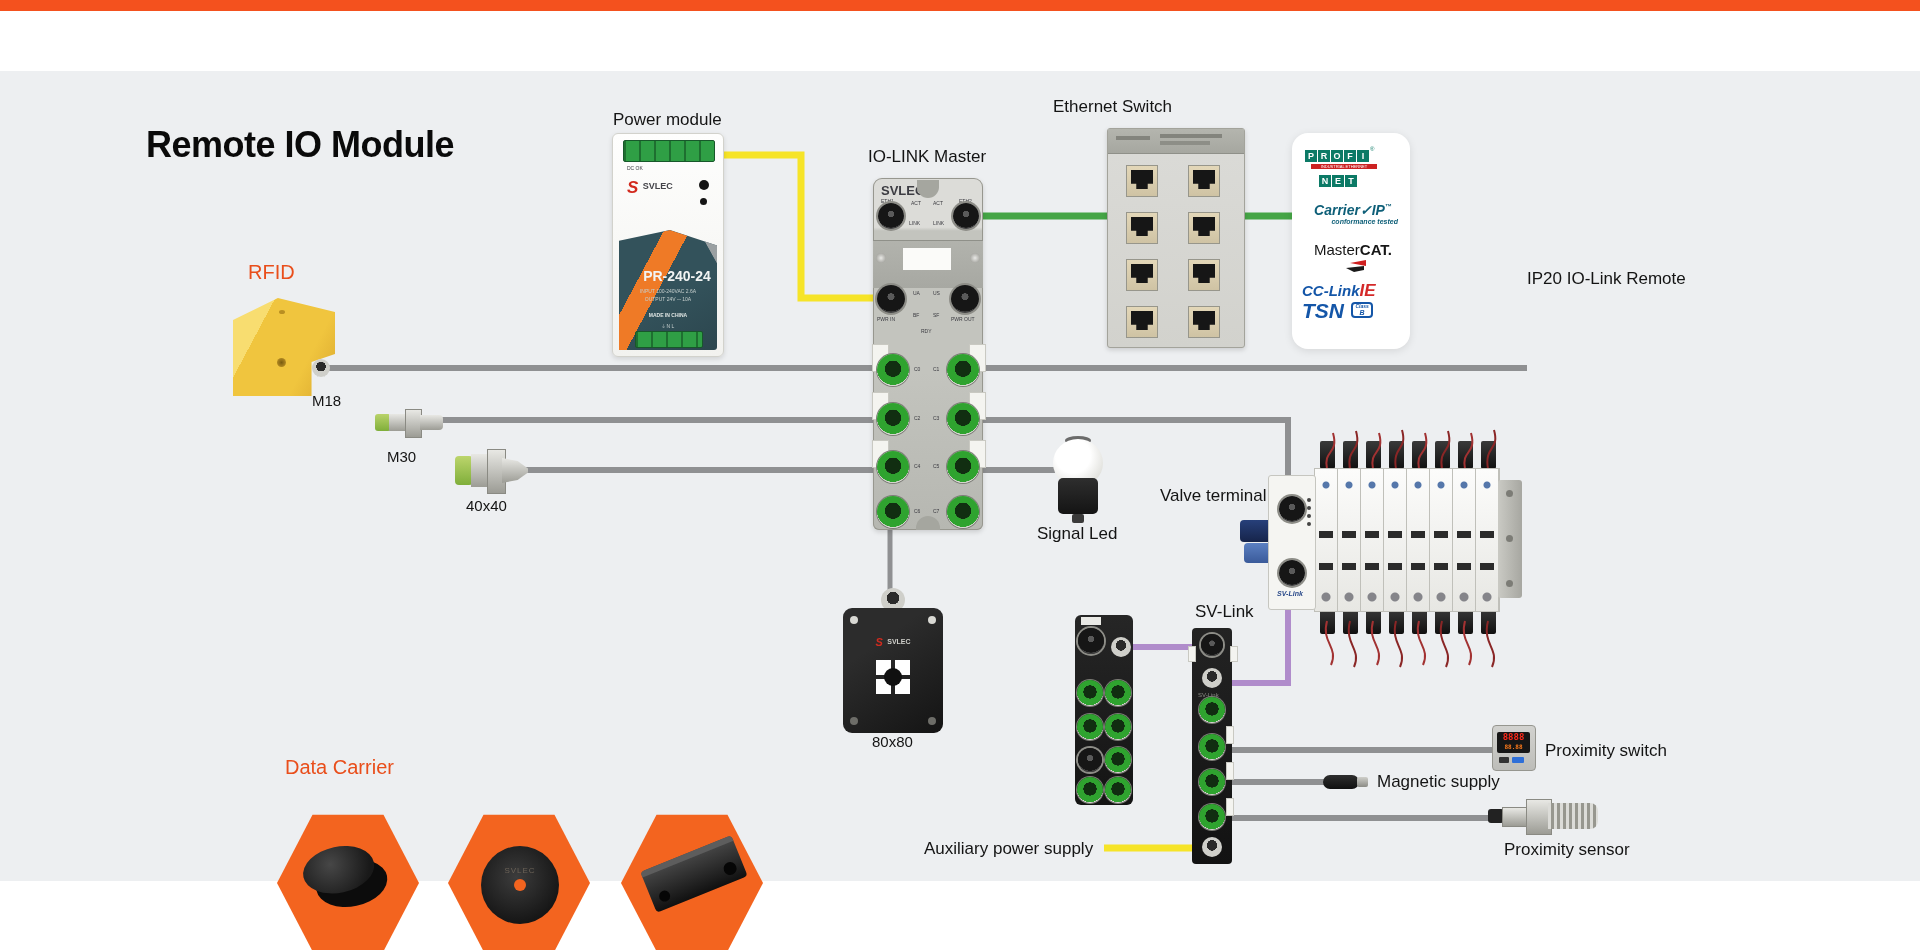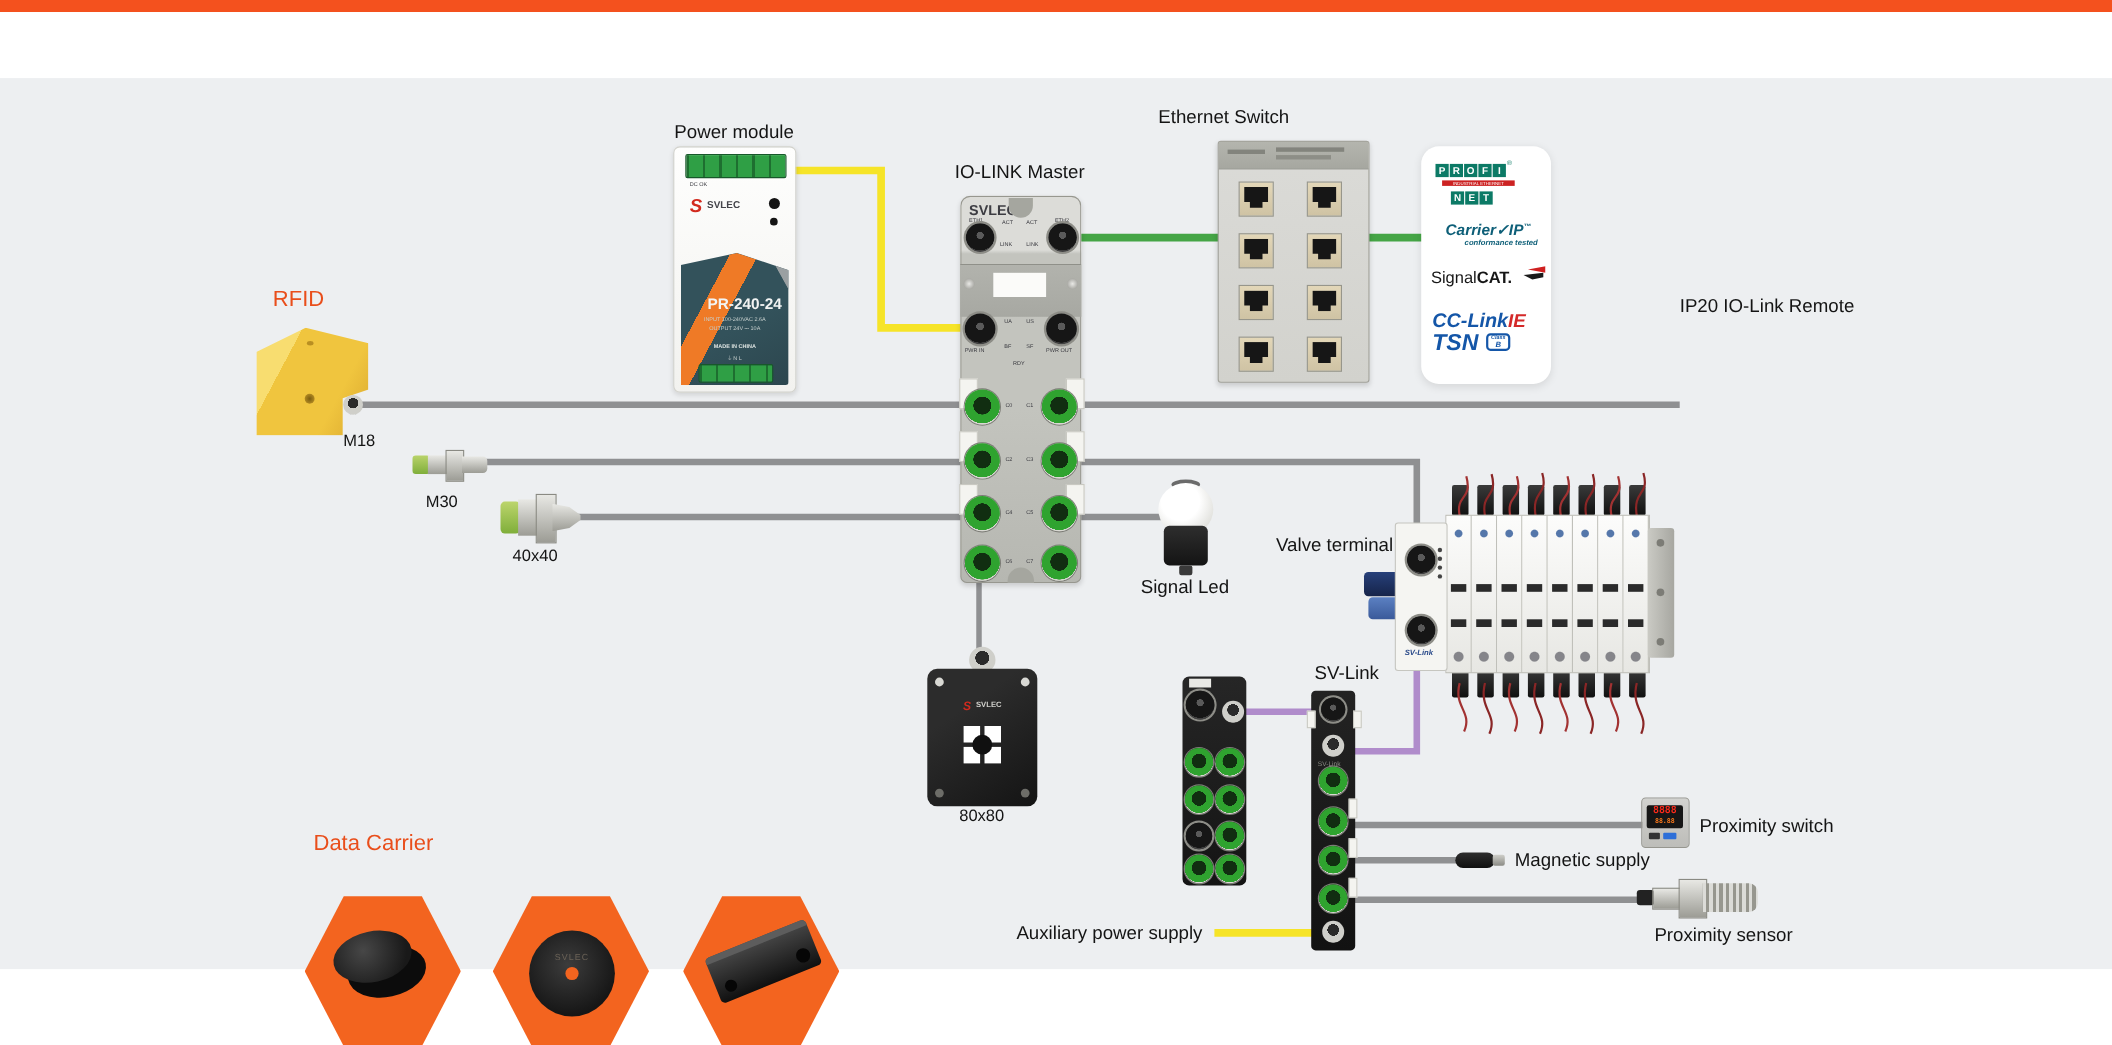--- a/index.html
+++ b/index.html
@@ -78,20 +78,21 @@
     <path d="M522 470 H1075" fill="none" style="stroke:var(--wireGray);stroke-width:6;"></path>
     <path d="M890 524 V600" fill="none" style="stroke:var(--wireGray);stroke-width:5;"></path>
     <path d="M1126 647 H1200" fill="none" style="stroke:var(--wirePurple);stroke-width:6;"></path>
     <path d="M1228 683 H1288 V582" fill="none" style="stroke:var(--wirePurple);stroke-width:6;"></path>
     <path d="M1228 750 H1496" fill="none" style="stroke:var(--wireGray);stroke-width:6;"></path>
     <path d="M1228 782 H1334" fill="none" style="stroke:var(--wireGray);stroke-width:6;"></path>
     <path d="M1228 818 H1494" fill="none" style="stroke:var(--wireGray);stroke-width:6;"></path>
     <path d="M1104 848 H1206" fill="none" style="stroke:var(--wireYellow);stroke-width:7;"></path>
   </svg>
 
+  <div class="title" style="left:146px;top:124px;">Remote IO Module</div>
 
   <div class="dev psu" style="left:612px;top:133px;width:110px;height:222px;">
     <div class="abs gterm" style="left:10px;top:6px;width:90px;height:20px;"></div>
     <div class="abs t5" style="left:14px;top:31px;">DC  OK</div>
     <div class="abs" style="left:14px;top:44px;">
       <span style="color:#d22a1e;font-style:italic;font-weight:bold;font-size:17px;">S</span>
       <span style="font-size:9px;font-weight:bold;color:#44444a;vertical-align:4px;">SVLEC</span>
     </div>
     <div class="abs" style="left:86px;top:46px;width:10px;height:10px;border-radius:50%;background:#141414;"></div>
     <div class="abs" style="left:87px;top:64px;width:7px;height:7px;border-radius:50%;background:#141414;"></div>
@@ -217,28 +218,28 @@
     <div class="abs" style="left:13px;top:12px;width:100px;">
       <div><span class="pnbox">P</span><span class="pnbox">R</span><span class="pnbox">O</span><span class="pnbox">F</span><span class="pnbox">I</span><span style="font-size:6px;color:#0c7a66;vertical-align:8px;">®</span></div>
       <div style="margin:1px 0 1px 6px;width:66px;height:5px;background:#cc2222;color:#fff;font-size:4px;text-align:center;line-height:5px;">INDUSTRIAL ETHERNET</div>
       <div style="margin-left:14px;"><span class="pnbox">N</span><span class="pnbox">E</span><span class="pnbox">T</span></div>
     </div>
     <div class="abs" style="left:8px;top:68px;width:106px;text-align:center;">
       <span class="enet" style="font-size:14px;"><span>Carrier</span><span>✓</span><span>IP</span></span><span class="enet" style="font-size:7px;vertical-align:6px;">™</span>
       <div class="enet" style="font-size:7px;margin-top:-1px;text-align:right;padding-right:8px;">conformance tested</div>
     </div>
     <div class="abs" style="left:8px;top:108px;width:106px;text-align:center;">
-      <span style="font-size:15px;color:#161616;"><span>Signal</span><b>CAT.</b></span>
+      <span style="font-size:15px;color:#161616;"><span>Master</span><b>CAT.</b></span>
       <svg width="26" height="14" style="vertical-align:2px;">
         <polygon points="26,1 10,4 26,7" fill="#cf2020"></polygon>
         <polygon points="24,7 6,9 14,13 24,11" fill="#1a1a1a"></polygon>
       </svg>
     </div>
     <div class="abs" style="left:10px;top:148px;width:100px;">
-      <div><span class="ccblue" style="font-size:18px;">CC-Link</span><span class="ccred" style="font-size:17px;">IE</span></div>
+      <div><span class="ccblue" style="font-size:15px;">CC-Link</span><span class="ccred" style="font-size:17px;">IE</span></div>
       <div style="margin-top:-2px;"><span class="ccred" style="font-size:21px;color:#1456a8;">TSN</span>
         <span style="display:inline-block;border:2px solid #1456a8;border-radius:4px;padding:0 2px;margin-left:3px;vertical-align:3px;text-align:center;">
           <span class="ccblue" style="font-size:5px;display:block;line-height:5px;">Class</span>
           <span class="ccblue" style="font-size:7px;display:block;line-height:7px;">B</span>
         </span>
       </div>
     </div>
   </div>
 
 

